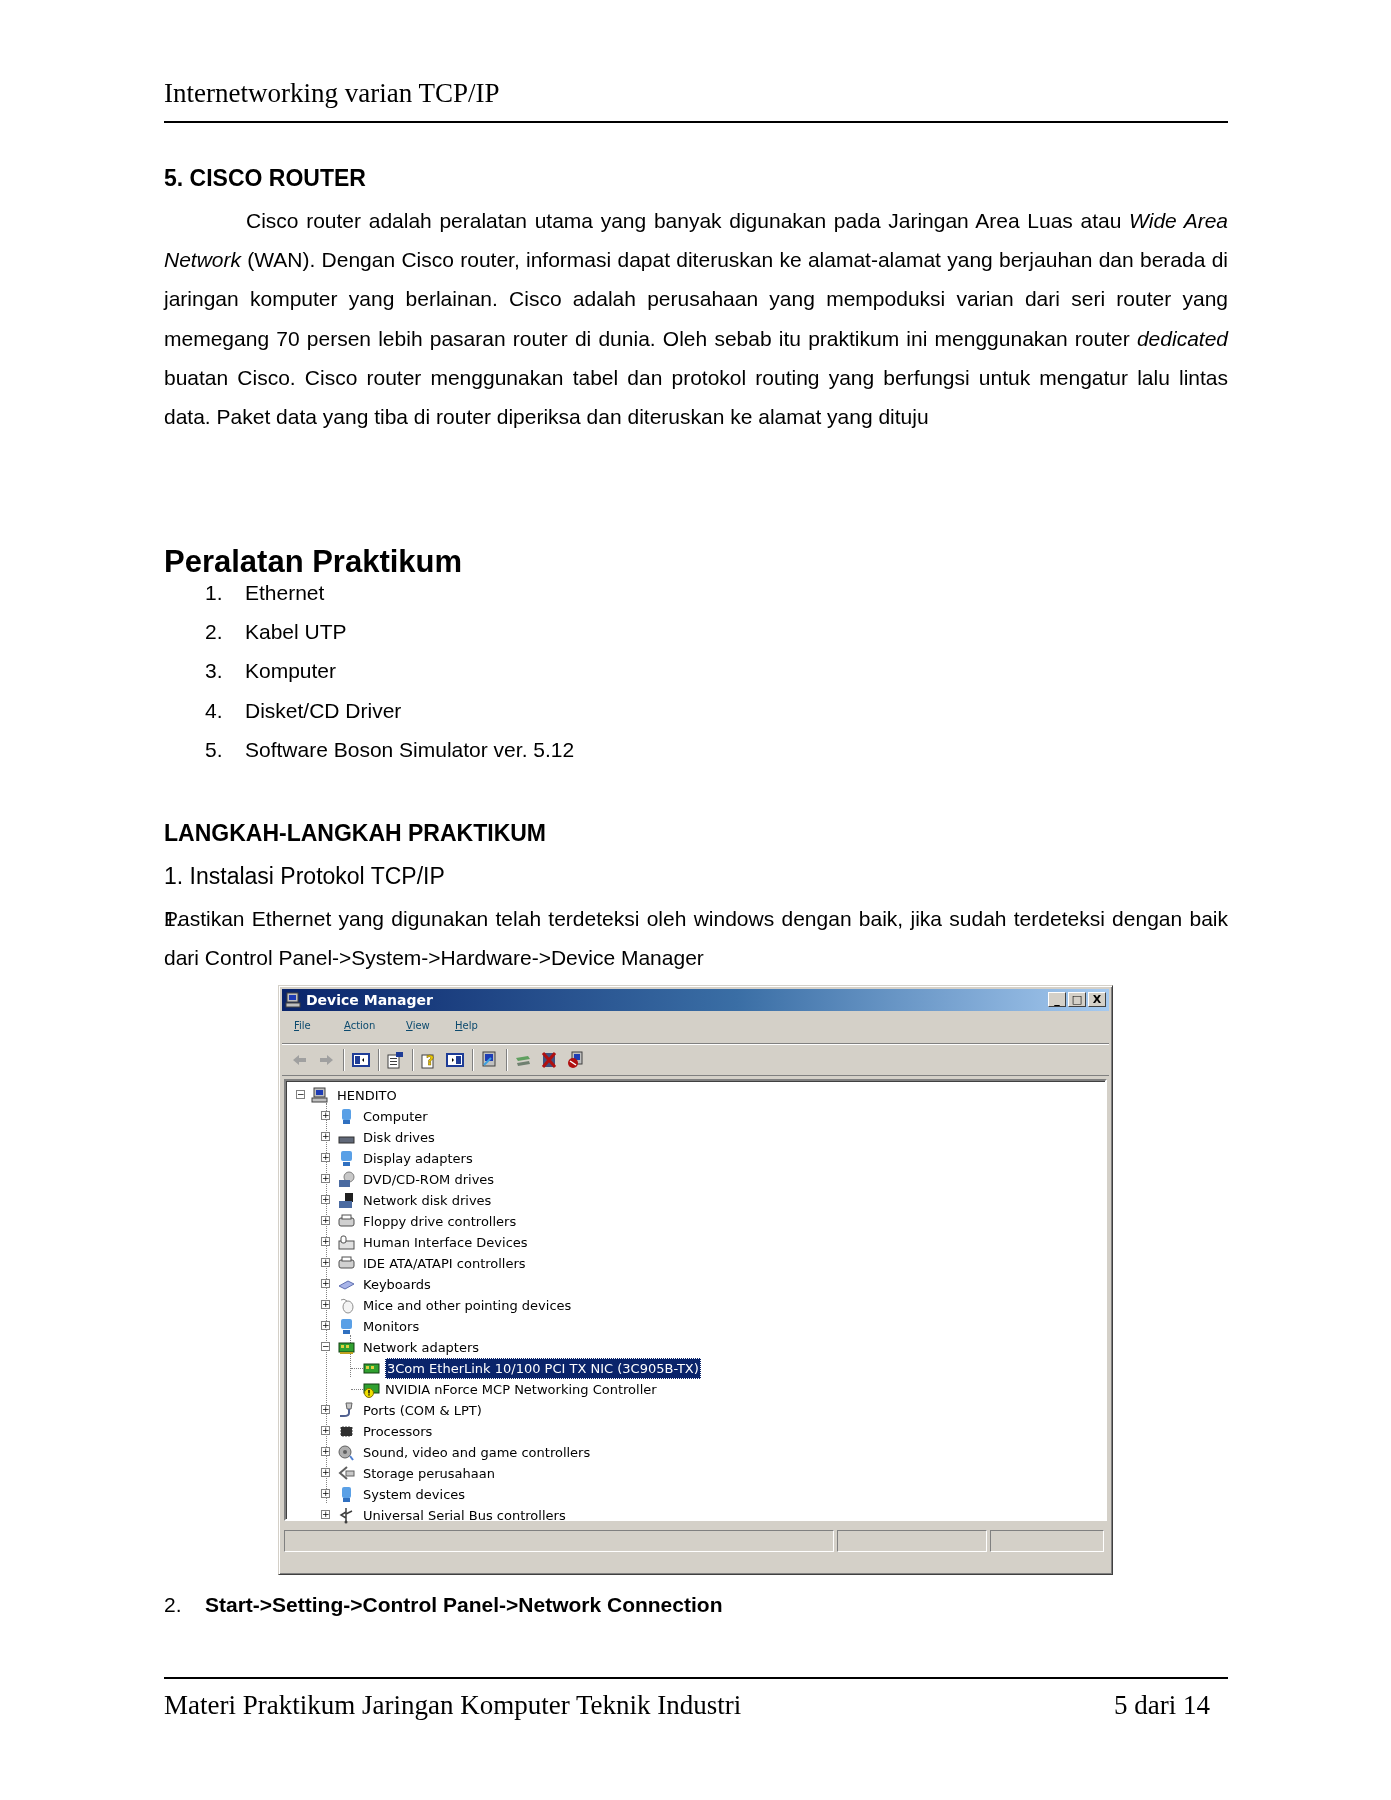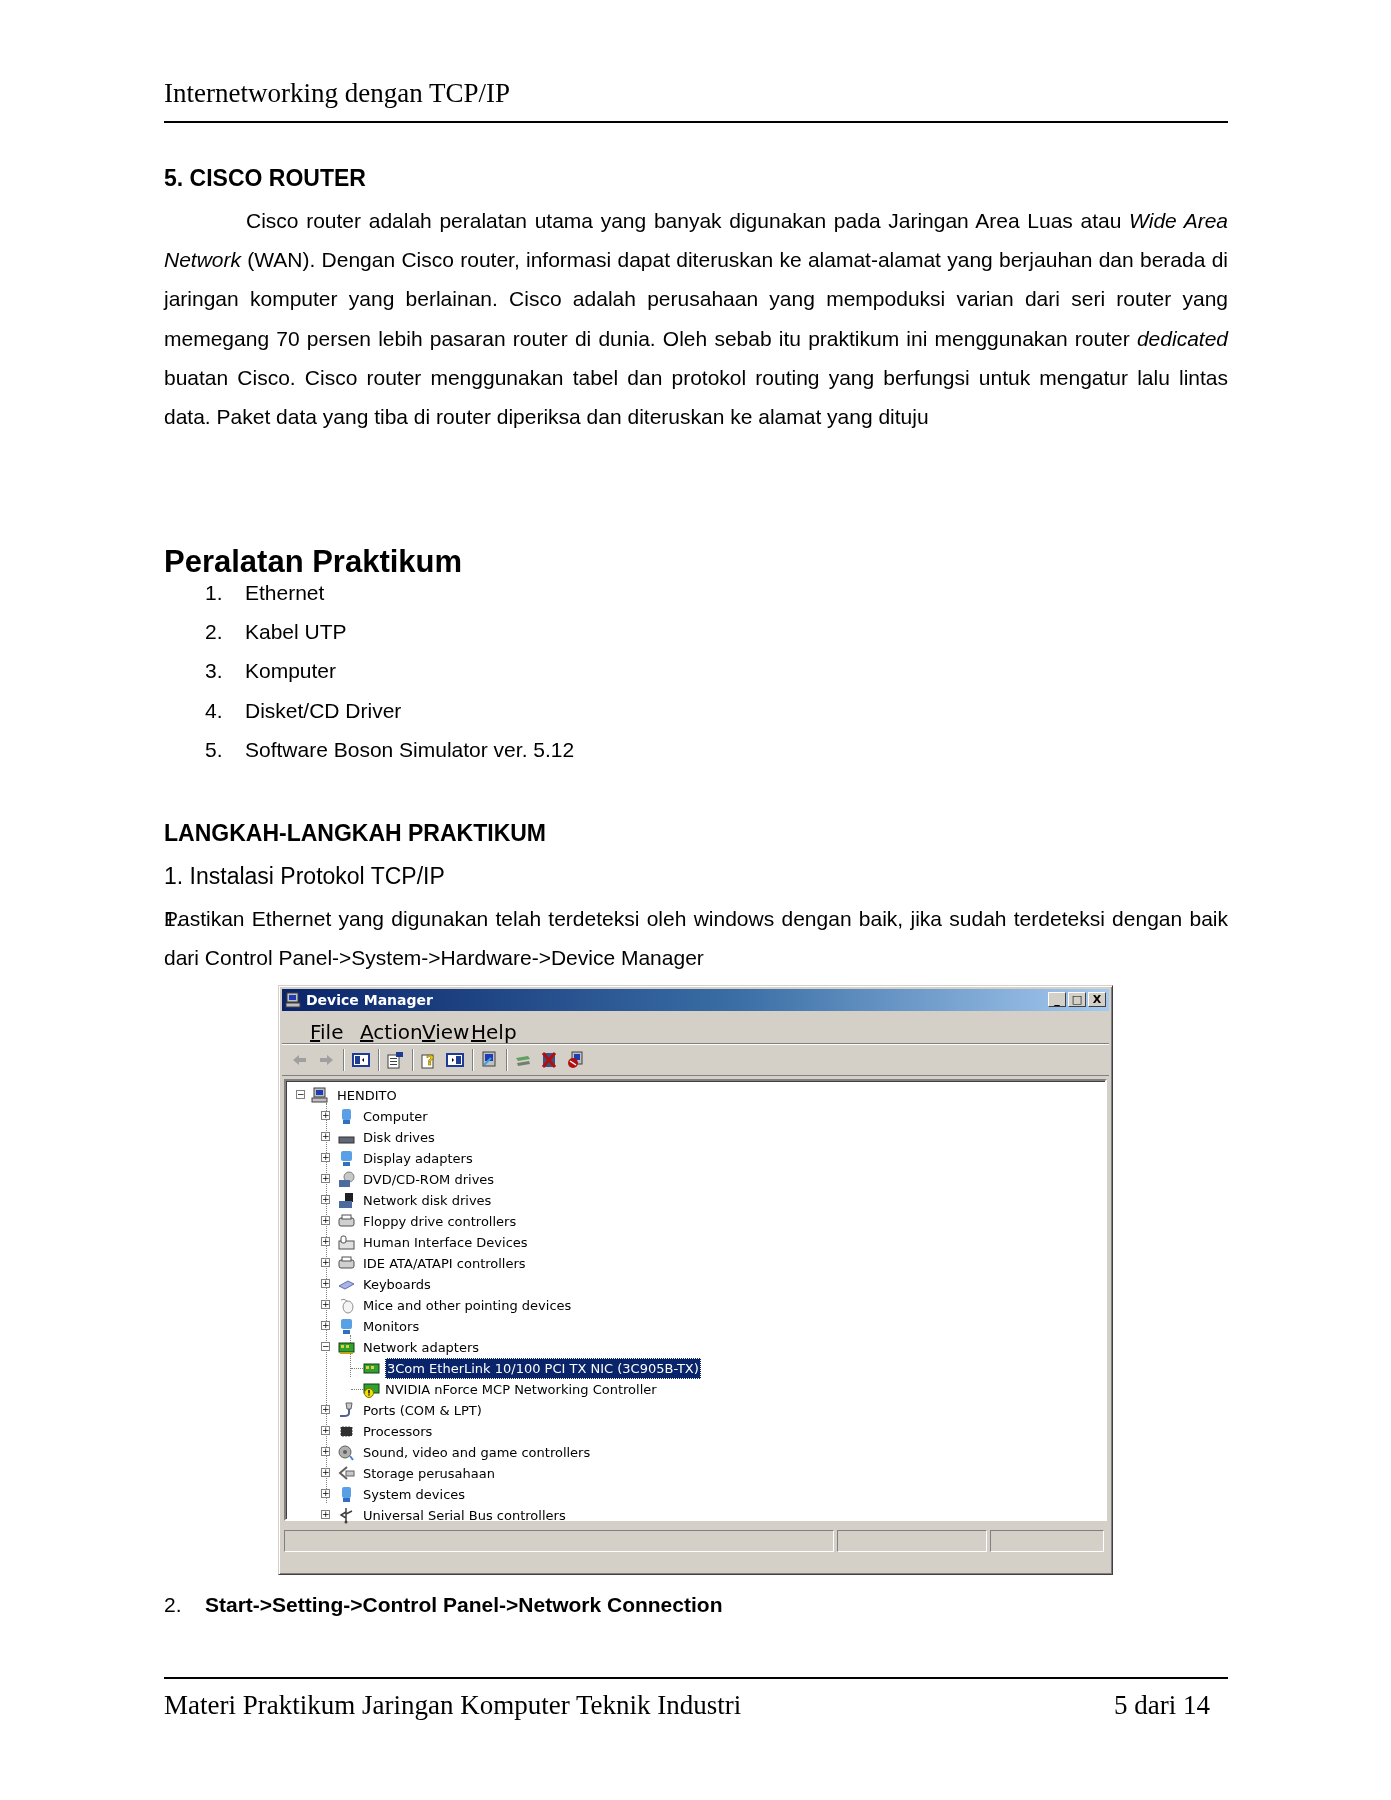--- a/index.html
+++ b/index.html
@@ -54,21 +54,21 @@
   }
   .titlebar .ticon { position: absolute; left: 3px; top: 3px; width: 16px; height: 16px; }
   .titlebar .ttext { position: absolute; left: 24px; top: 0; }
   .tbtns { position: absolute; right: 3px; top: 3px; display: flex; gap: 0; }
   .tbtn {
     width: 18px; height: 15px; background: #d4d0c8; margin-left: 2px;
     border: 1px solid; border-color: #fff #404040 #404040 #fff; box-sizing: border-box;
     font-size: 11px; line-height: 13px; text-align: center; color: #000; font-weight: bold;
   }
   .menubar { position: absolute; left: 3px; right: 3px; top: 27px; height: 30px; border-bottom: 1px solid #808080; box-shadow: 0 1px 0 #fff; }
-  .menu-item { position: absolute; top: 7px; font-size: 20px; color: #000000; margin-left: 16px; }
+  .menu-item { position: absolute; top: 7px; font-size: 10px; color: #0c4a6e; }
   .menu-item u { text-decoration: underline; }
   .toolbar { position: absolute; left: 3px; right: 3px; top: 59px; height: 30px; border-bottom: 1px solid #808080; }
   .tool { position: absolute; top: 6px; width: 18px; height: 18px; }
   .tsep { position: absolute; top: 4px; width: 1px; height: 22px; background: #808080; box-shadow: 1px 0 0 #fff; }
 
   .tree {
     position: absolute; left: 5px; top: 93px; right: 5px; height: 442px; background: #fff;
     border: 2px solid; border-color: #808080 #fff #fff #808080; box-sizing: border-box;
     box-shadow: inset 1px 1px 0 #404040;
   }
@@ -84,21 +84,21 @@
   .hline { position: absolute; border-top: 1px dotted #808080; height: 0; }
 
   .statusbar { position: absolute; left: 5px; right: 5px; top: 540px; height: 40px; }
   .spane {
     position: absolute; top: 4px; height: 22px; border: 1px solid; border-color: #808080 #fff #fff #808080; box-sizing: border-box;
   }
 </style>
 </head>
 <body>
 
-<div class="abs run-header serif">Internetworking dengan TCP/IP</div>
+<div class="abs run-header serif">Internetworking varian TCP/IP</div>
 <div class="abs hr-top"></div>
 
 <div class="abs h-section">5. CISCO ROUTER</div>
 <div class="abs para"><span>Cisco router adalah peralatan utama yang banyak digunakan pada Jaringan Area Luas atau </span><i>Wide Area Network</i><span> (WAN). Dengan Cisco router, informasi dapat diteruskan ke alamat-alamat yang berjauhan dan berada di jaringan komputer yang berlainan. Cisco adalah perusahaan yang mempoduksi varian dari seri router yang memegang 70 persen lebih pasaran router di dunia. Oleh sebab itu praktikum ini menggunakan router </span><i>dedicated</i><span>  buatan Cisco. Cisco router menggunakan tabel dan protokol routing yang berfungsi untuk mengatur lalu lintas data. Paket data yang tiba di router diperiksa dan diteruskan ke alamat yang dituju</span></div>
 
 <div class="abs h-big">Peralatan Praktikum</div>
 <div class="abs list">
   <div class="item">
       <span class="num">1.</span>
       <span class="txt">Ethernet</span>

